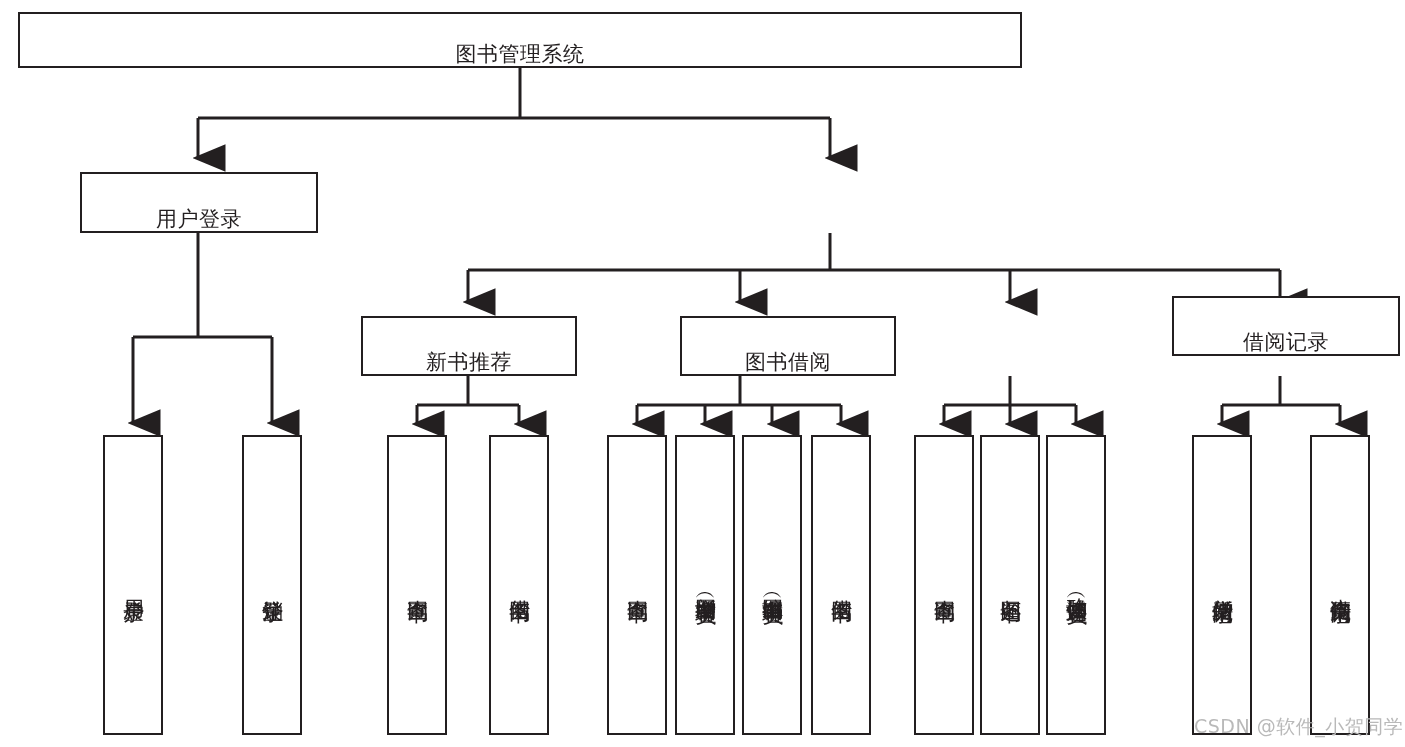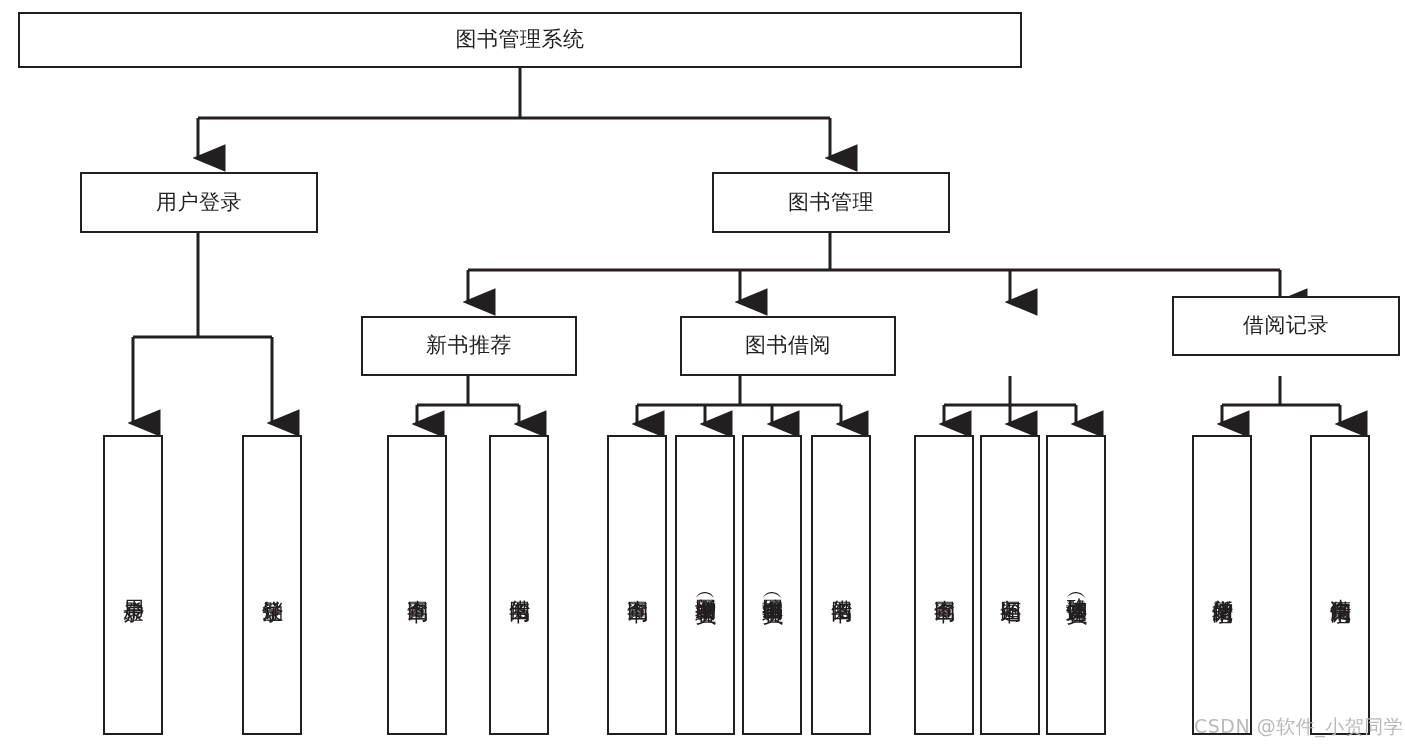--- a/index.html
+++ b/index.html
@@ -22,21 +22,21 @@
     width: 1405px;
     height: 747px;
     pointer-events: none;
   }
   .node {
     position: absolute;
     box-sizing: border-box;
     border: 2.5px solid #231f20;
     background: #ffffff;
     display: flex;
-    align-items: center;
+    align-items: flex-end;
     justify-content: center;
     color: #231f20;
   }
   .node.horiz .label {
     font-size: 21px;
     line-height: 1.1;
     letter-spacing: 0.5px;
     white-space: nowrap;
   }
   .node.vert {
@@ -115,23 +115,20 @@
     </g>
   </svg>
 
   <div class="node horiz" style="left:18px; top:12px; width:1004px; height:56px;">
     <span class="label">图书管理系统</span>
   </div>
 
   <div class="node horiz" style="left:80px; top:172px; width:238px; height:61px;">
     <span class="label">用户登录</span>
   </div>
-  <div class="node horiz" style="left:712px; top:172px; width:238px; height:61px;">
-    <span class="label">图书管理</span>
-  </div>
 
   <div class="node horiz" style="left:361px; top:316px; width:216px; height:60px;">
     <span class="label">新书推荐</span>
   </div>
   <div class="node horiz" style="left:632px; top:316px; width:216px; height:60px;margin-left:48px;">
     <span class="label">图书借阅</span>
   </div>
   <div class="node horiz" style="left:1172px; top:296px; width:228px; height:60px;">
     <span class="label">借阅记录</span>
   </div>

